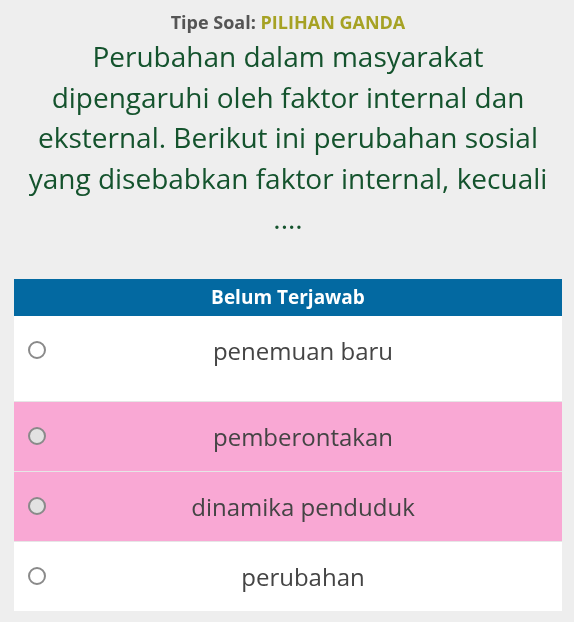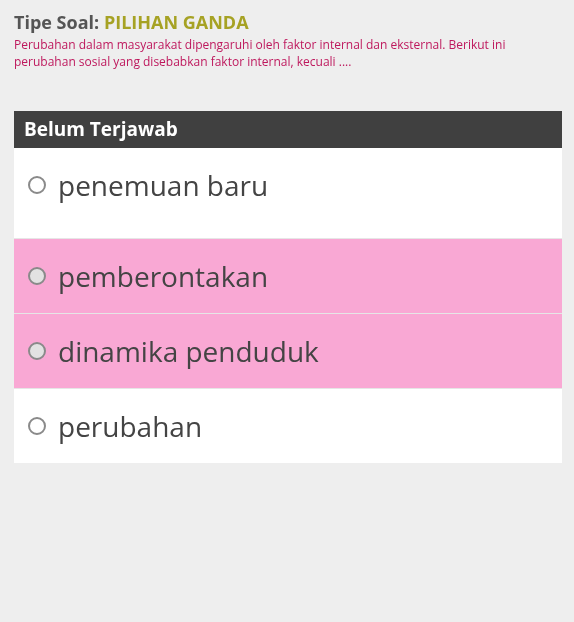--- a/index.html
+++ b/index.html
@@ -1,57 +1,57 @@
 <!DOCTYPE html>
 <html><head>
 <meta charset="utf-8">
 <style>
-  * { box-sizing: border-box; margin: 0; padding: 0; }
+  * { box-sizing: border-box; margin: 0; padding: 0; text-align: center; }
   html, body { width: 574px; height: 622px; }
   body {
     font-family: "Open Sans", "Segoe UI", Arial, sans-serif;
     background: #eeeeee;
     color: #444;
   }
   .page {
     padding: 10px 12px 0 14px;
   }
   .type-line {
     font-size: 18px;
     font-weight: 700;
     color: #555;
     margin-bottom: 2px;
   }
   .type-value {
     color: #a6a224;
     font-weight: 700;
   }
   .question {
-    font-size: 12px;
+    font-size: 28px;
     line-height: 1.45;
-    color: #be185d;
+    color: #14532d;
     margin-bottom: 40px;
     font-weight: 400;
   }
   .answers {
     width: 100%;
   }
   .status-bar {
-    background: #404040;
+    background: #0369a1;
     color: #ffffff;
     font-weight: 700;
     font-size: 19px;
     padding: 5px 10px 6px 10px;
   }
   .option {
     display: flex;
     align-items: center;
     gap: 12px;
     padding: 18px 14px;
-    font-size: 28px;
+    font-size: 24px;
     color: #444;
     border-top: 1px solid #e6e6e6;
     cursor: pointer;
   }
   .option.first { border-top: none; }
   .option.odd  { background: #ffffff; }
   .option.even { background: #f9a8d4; }
   .option.tall { padding-bottom: 34px; }
   .radio {
     width: 18px;

